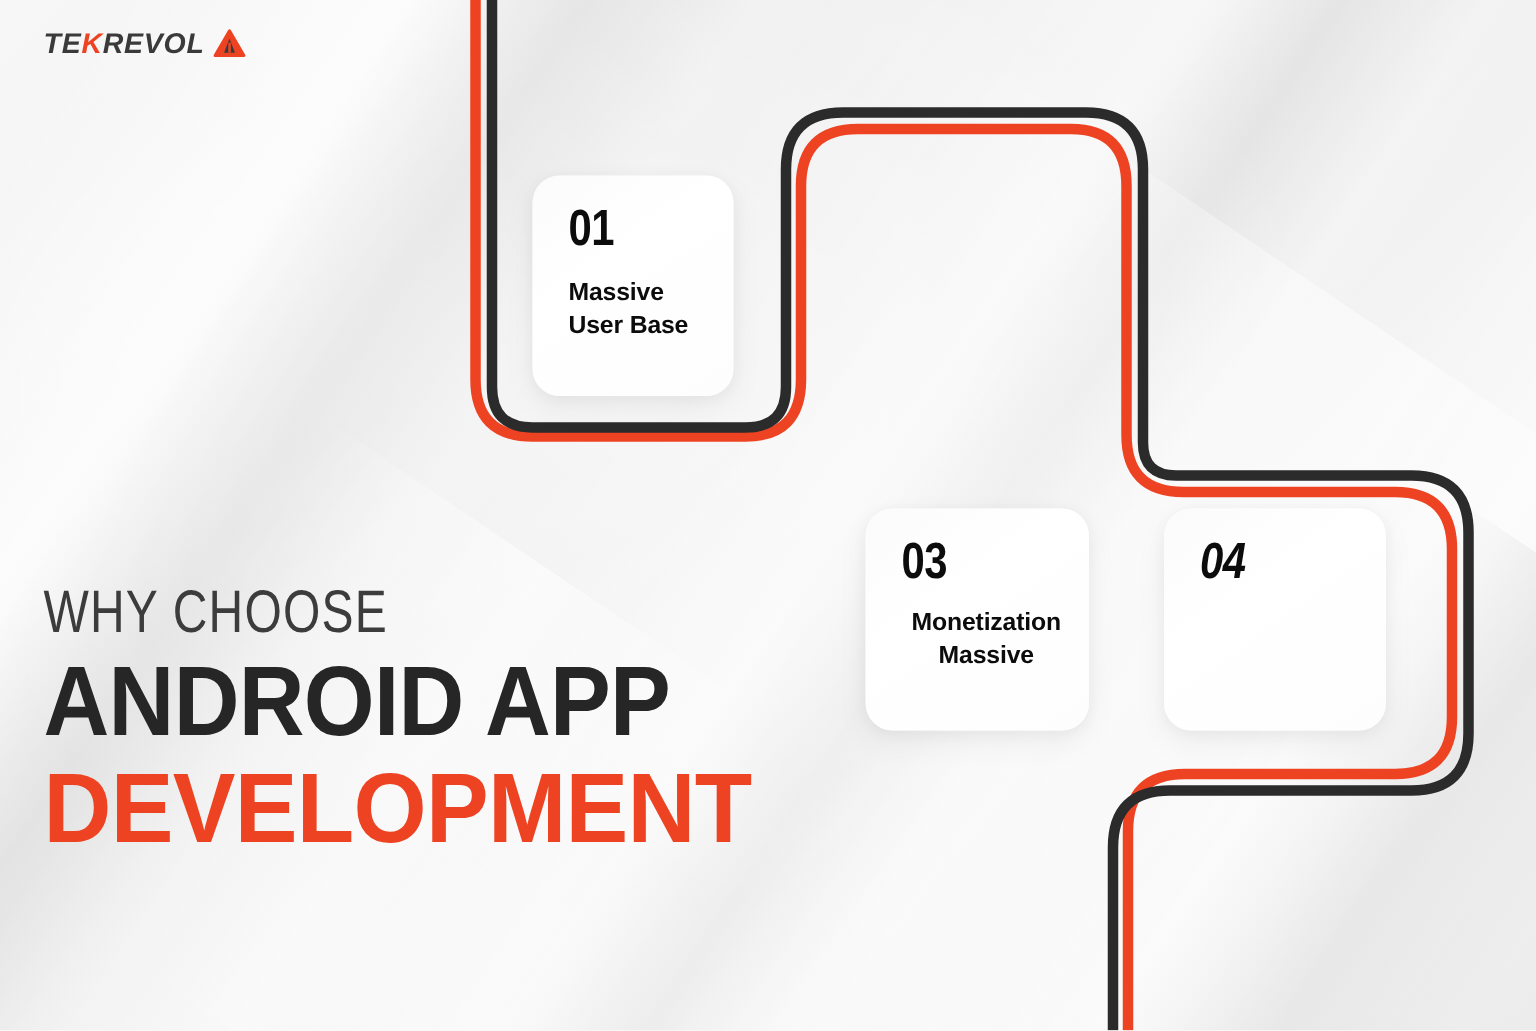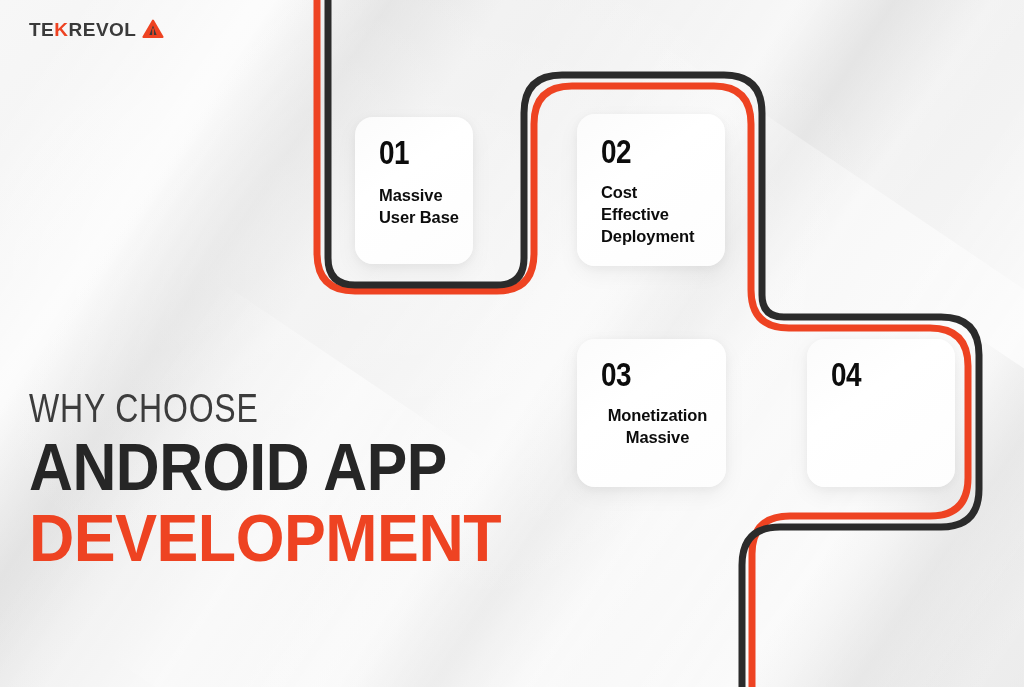--- a/index.html
+++ b/index.html
@@ -92,20 +92,21 @@
     gap: 6px;
   }
   .logo-word {
     font-family: "Liberation Sans", sans-serif;
     font-weight: 700;
     font-size: 19px;
     letter-spacing: 0.5px;
     color: #3a3a3a;
     line-height: 1;
     white-space: nowrap;
+    font-style: italic;
   }
   .logo-word .accent { color: #ee4322; }
 
   
   .headline {
     position: absolute;
     left: 29px;
     top: 388px;
     width: 520px;
   }
@@ -173,24 +174,24 @@
     right: 12px;
     font-family: "Liberation Sans", sans-serif;
     font-weight: 700;
     font-size: 16.5px;
     color: #0c0c0c;
     line-height: 1.33;
     letter-spacing: -0.1px;
     white-space: pre-line;
   }
 
-  #card-1 { left: 355px; top: 117px; width: 118px; height: 147px; }
+  #card-1 { left: 355px; top: 117px; width: 134px; height: 147px; }
   #card-2 { left: 577px; top: 114px; width: 148px; height: 152px; }
   #card-3 { left: 577px; top: 339px; width: 149px; height: 148px; text-align: center; }
-  #card-4 { left: 807px; top: 339px; width: 148px; height: 148px; }
+  #card-4 { left: 776px; top: 339px; width: 148px; height: 148px; font-style: italic; }
 
   #card-2 .card-num { top: 20px; }
   #card-3 .card-num { top: 18px; }
   #card-4 .card-num { top: 18px; }
   #card-3 .card-title, #card-4 .card-title { top: 66px; }
 </style>
 </head>
 <body>
 
 <div id="canvas">
@@ -261,26 +262,20 @@
     <div class="hl-2">ANDROID APP</div>
     <div class="hl-3">DEVELOPMENT</div>
   </div>
 
   <div class="card" id="card-1">
     <div class="card-num">01</div>
     <div class="card-title">Massive
 User Base</div>
   </div>
 
-  <div class="card" id="card-2">
-    <div class="card-num">02</div>
-    <div class="card-title">Cost
-Effective
-Deployment</div>
-  </div>
 
   <div class="card" id="card-3">
     <div class="card-num">03</div>
     <div class="card-title">Monetization
 Massive</div>
   </div>
 
   <div class="card" id="card-4">
     <div class="card-num">04</div>
   </div>

